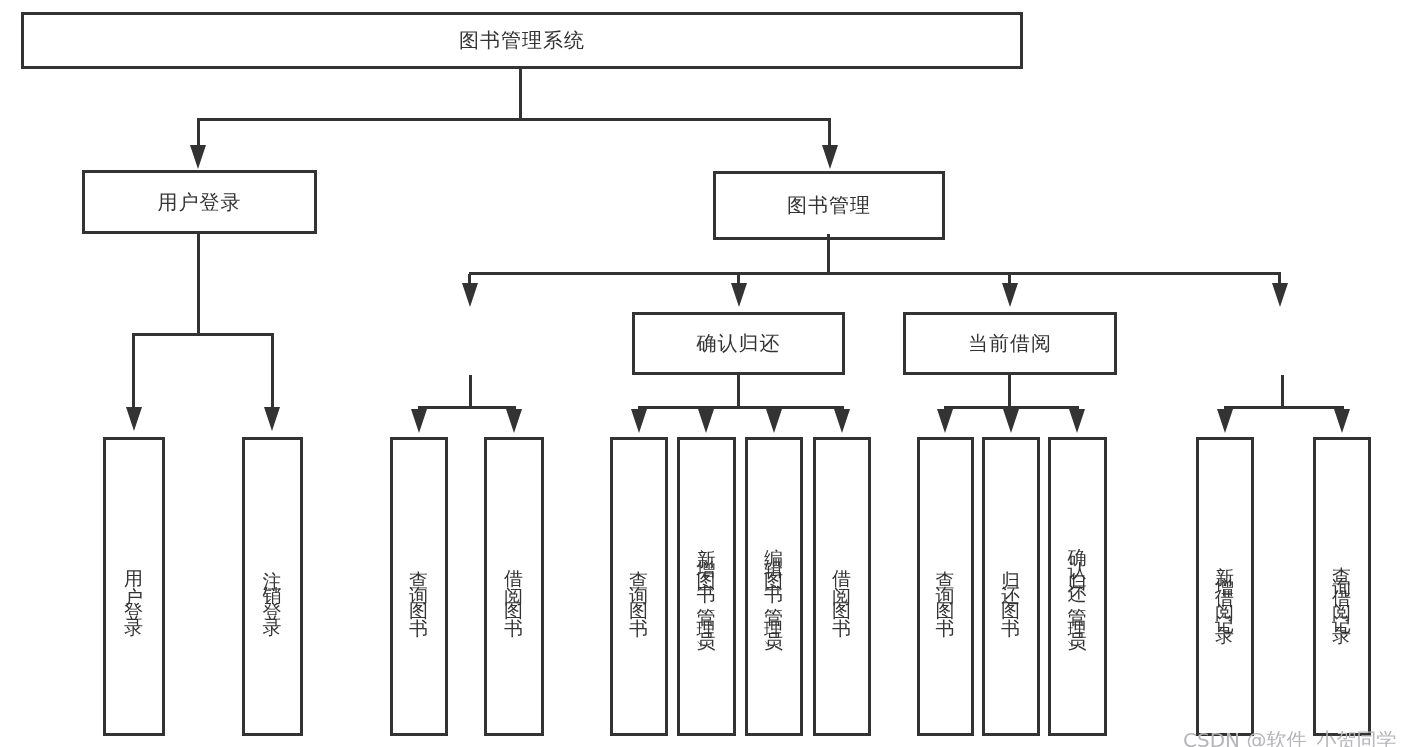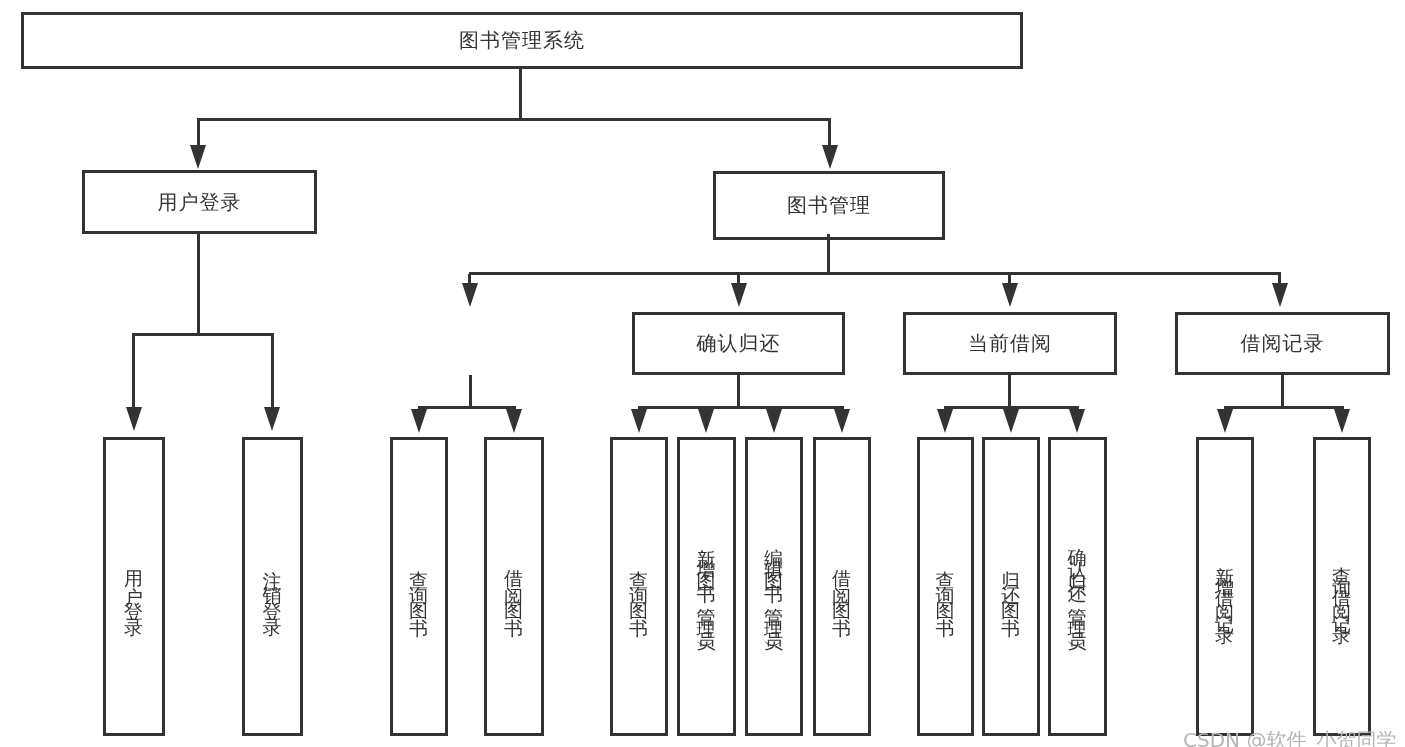--- a/index.html
+++ b/index.html
@@ -98,23 +98,20 @@
   <div class="arrow" style="left:1002px;top:283px"></div>
   <div class="vline" style="left:1278px;top:274px;height:12px"></div>
   <div class="arrow" style="left:1272px;top:283px"></div>
 
   <div class="box" style="left:632px;top:312px;width:213px;height:63px">
     <span class="htext">确认归还</span>
   </div>
   <div class="box" style="left:903px;top:312px;width:214px;height:63px">
     <span class="htext">当前借阅</span>
   </div>
-  <div class="box" style="left:1175px;top:312px;width:215px;height:63px">
-    <span class="htext">借阅记录</span>
-  </div>
 
   <div class="vline" style="left:469px;top:375px;height:33px"></div>
   <div class="hline" style="left:418px;top:406px;width:98px"></div>
   <div class="arrow" style="left:411px;top:409px"></div>
   <div class="arrow" style="left:506px;top:409px"></div>
 
   <div class="vline" style="left:737px;top:375px;height:33px"></div>
   <div class="hline" style="left:638px;top:406px;width:206px"></div>
   <div class="arrow" style="left:631px;top:409px"></div>
   <div class="arrow" style="left:698px;top:409px"></div>

